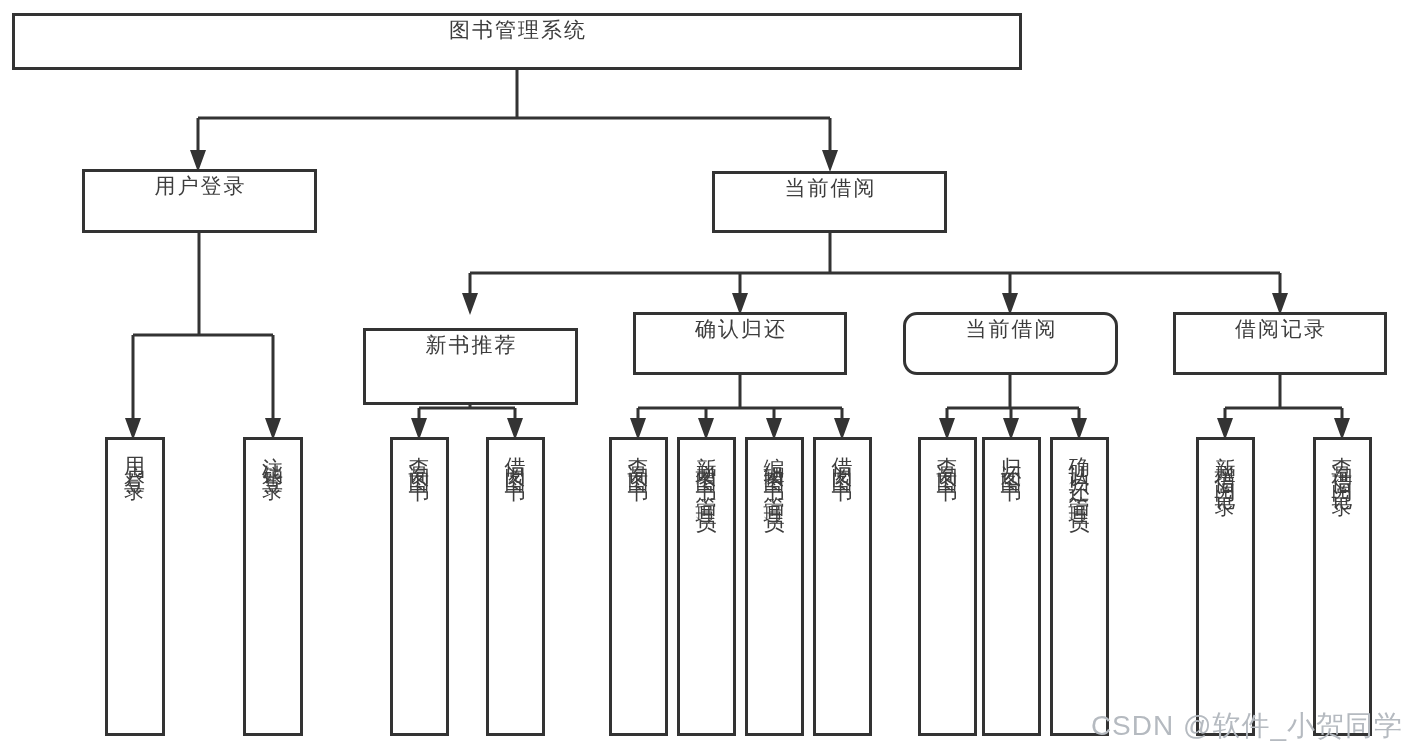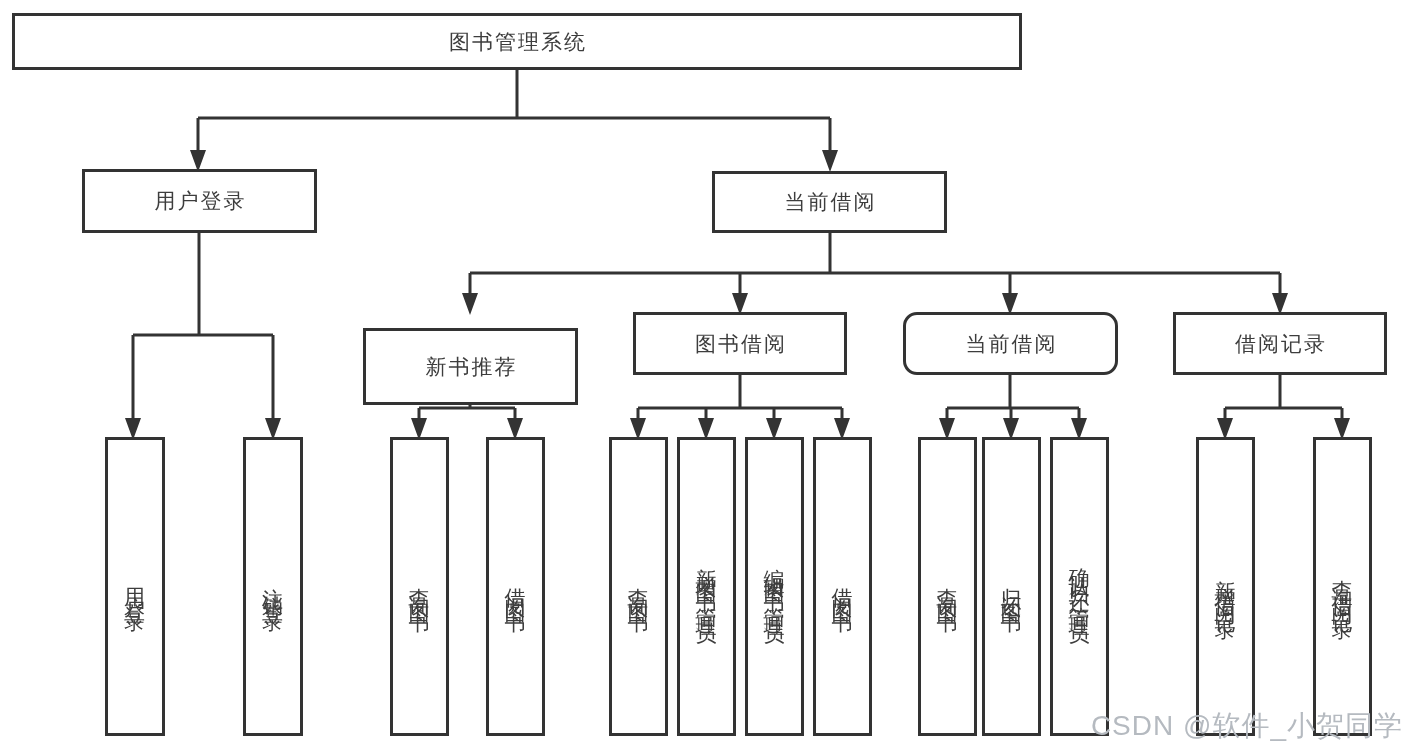--- a/index.html
+++ b/index.html
@@ -19,21 +19,20 @@
   }
   .ln { fill: none; stroke: var(--line, #333333); stroke-width: 3; }
   .ah { fill: var(--line, #333333); stroke: none; }
   .box {
     position: absolute;
     z-index: 2;
     box-sizing: border-box;
     background: #ffffff;
     border: 3px solid var(--line, #333333);
     display: flex;
-    align-items: center;
     justify-content: center;
     color: var(--text, #3d3d3d);
   }
   .hbox span {
     font-size: 21px;
     letter-spacing: 2px;
     text-indent: 2px;
     white-space: nowrap;
   }
   .vbox span {
@@ -87,21 +86,21 @@
     <span>用户登录</span>
   </div>
   <div class="box hbox" style="left:712px; top:171px; width:235px; height:62px;">
     <span>当前借阅</span>
   </div>
 
   <div class="box hbox" style="left:363px; top:328px; width:215px; height:77px;">
     <span>新书推荐</span>
   </div>
   <div class="box hbox" style="left:633px; top:312px; width:214px; height:63px;">
-    <span>图书借阅</span>
+    <span>确认归还</span>
   </div>
   <div class="box hbox" style="left:903px; top:312px; width:215px; height:63px;border-radius:14px;">
     <span>当前借阅</span>
   </div>
   <div class="box hbox" style="left:1173px; top:312px; width:214px; height:63px;">
     <span>借阅记录</span>
   </div>
 
   <div class="box vbox" style="left:105px; top:437px; width:60px; height:299px;">
     <span>用户登录</span>

